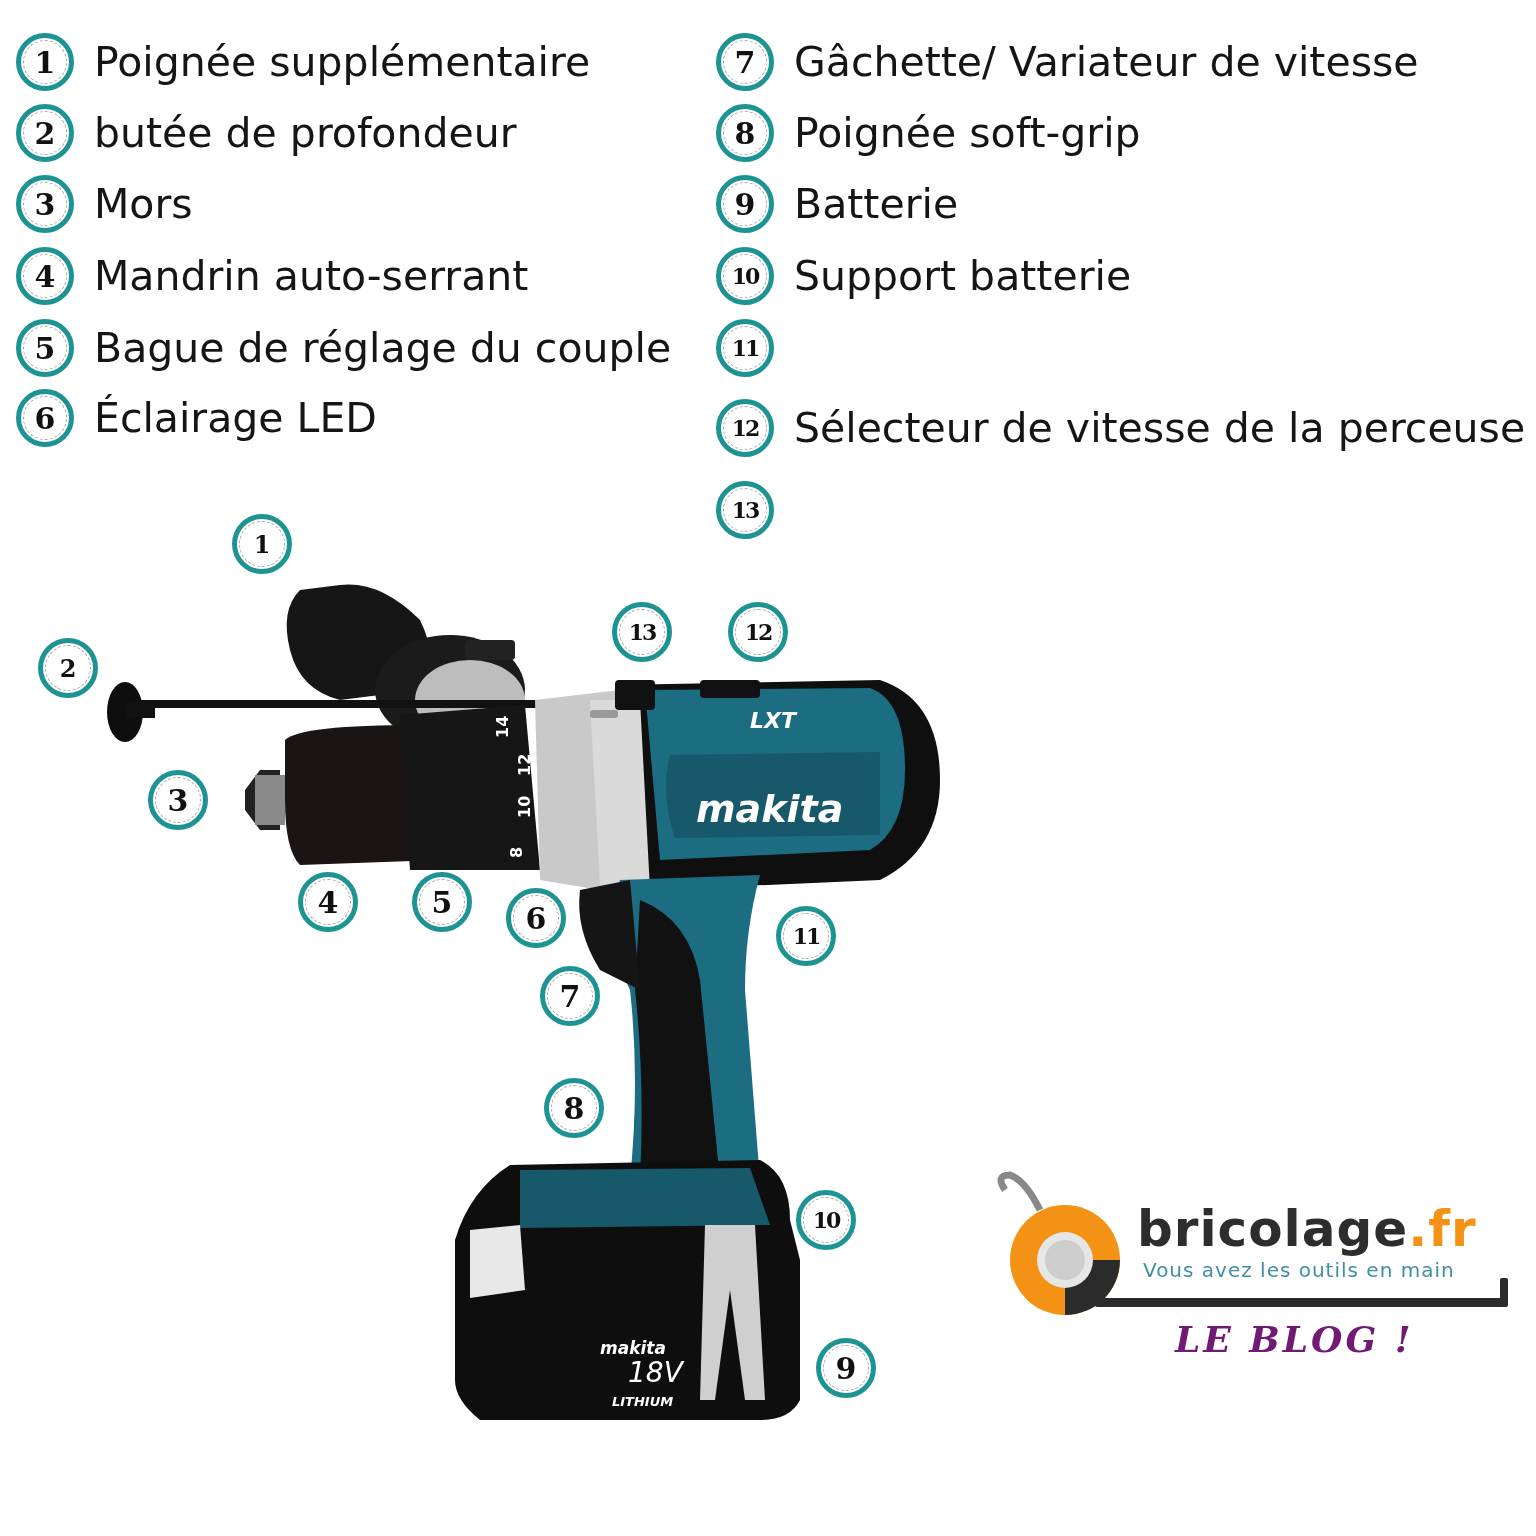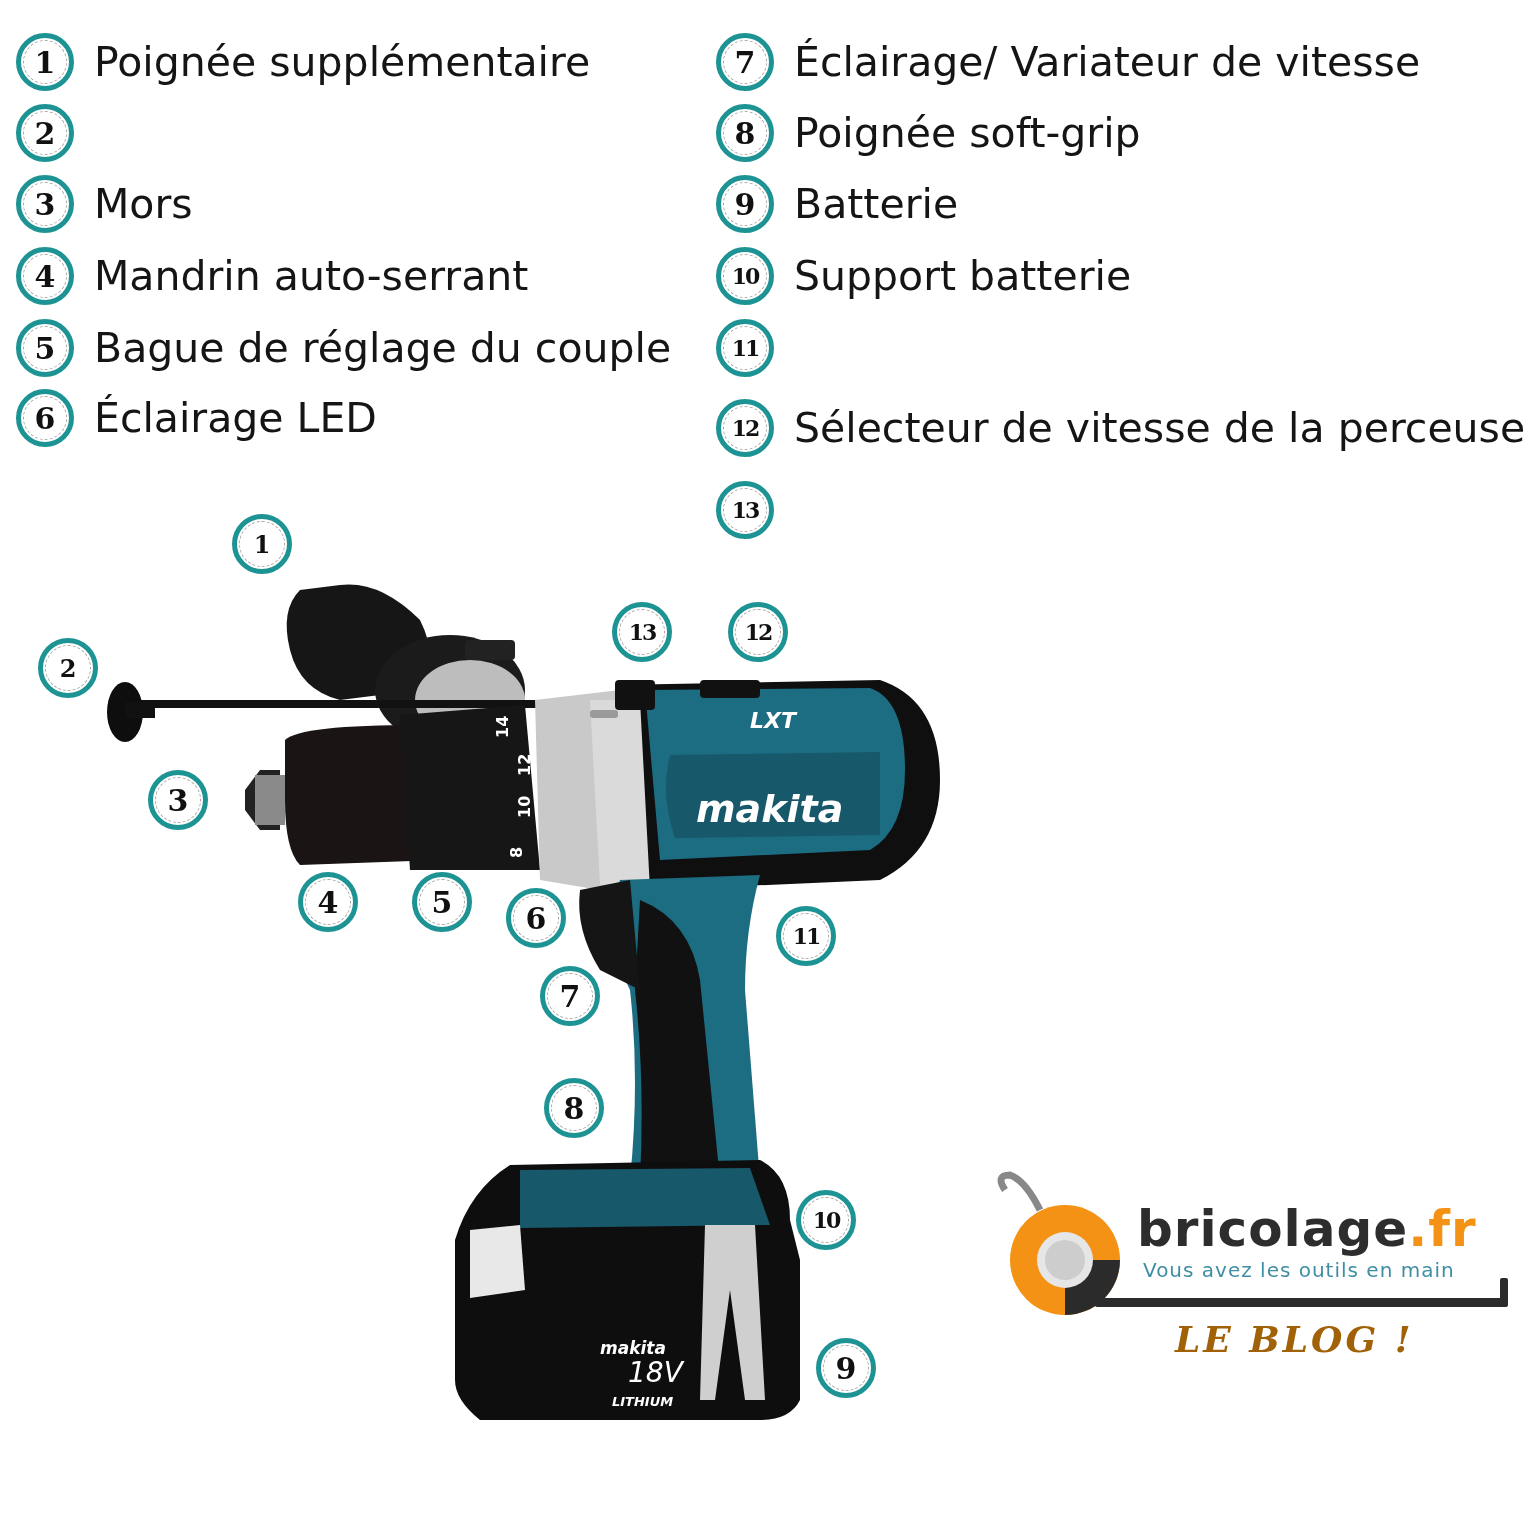--- a/index.html
+++ b/index.html
@@ -13,32 +13,33 @@
   .callout { position:absolute; width:60px; height:60px; }
   .callout .badge { width:60px; height:60px; }
   
   .drill { position:absolute; left:0; top:0; }
   .logo { position:absolute; left:985px; top:1170px; width:530px; height:200px;text-align:right; }
   .logo .word { position:absolute; left:152px; top:30px; font-family:"DejaVu Sans", sans-serif; font-weight:bold; font-size:50px; color:#2d2d2d; letter-spacing:1px; }
   .logo .word .fr { color:#f39214; }
   .logo .tag { position:absolute; left:158px; top:88px; font-size:20px; color:#3f8ea3; letter-spacing:1px; }
   .logo .bar { position:absolute; left:110px; top:128px; width:412px; height:9px; background:#2b2b2b; border-radius:2px; }
   .logo .barend { position:absolute; left:515px; top:108px; width:8px; height:29px; background:#2b2b2b; border-radius:2px; }
-  .logo .blog { position:absolute; left:190px; top:148px; font-family:"DejaVu Serif", serif; font-style:italic; font-weight:bold; font-size:36px; color:#a16207; letter-spacing:3px; }
+  .logo .blog { position:absolute; left:190px; top:148px; font-family:"DejaVu Serif", serif; font-style:italic; font-weight:bold; font-size:36px; color:#701a75; letter-spacing:3px; }
 </style>
 </head>
 <body>
 
 <div>
   <div class="legend-row" style="left:16px;top:30px;">
     <div class="badge lg">1</div>
     <span class="legend-text">Poignée supplémentaire</span>
   </div>
   <div class="legend-row" style="left:16px;top:101px;">
     <div class="badge lg">2</div>
+    <span class="legend-text">butée de profondeur</span>
   </div>
   <div class="legend-row" style="left:16px;top:172px;">
     <div class="badge lg">3</div>
     <span class="legend-text">Mors</span>
   </div>
   <div class="legend-row" style="left:16px;top:244px;">
     <div class="badge lg">4</div>
     <span class="legend-text" style="">Mandrin auto-serrant</span>
   </div>
   <div class="legend-row" style="left:16px;top:316px;">
@@ -47,21 +48,21 @@
   </div>
   <div class="legend-row" style="left:16px;top:386px;">
     <div class="badge lg">6</div>
     <span class="legend-text">Éclairage LED</span>
   </div>
 </div>
 
 <div>
   <div class="legend-row" style="left:716px;top:30px;">
     <div class="badge lg">7</div>
-    <span class="legend-text">Éclairage/ Variateur de vitesse</span>
+    <span class="legend-text">Gâchette/ Variateur de vitesse</span>
   </div>
   <div class="legend-row" style="left:716px;top:101px;">
     <div class="badge lg">8</div>
     <span class="legend-text">Poignée soft-grip</span>
   </div>
   <div class="legend-row" style="left:716px;top:172px;">
     <div class="badge lg">9</div>
     <span class="legend-text">Batterie</span>
   </div>
   <div class="legend-row" style="left:716px;top:244px;">

